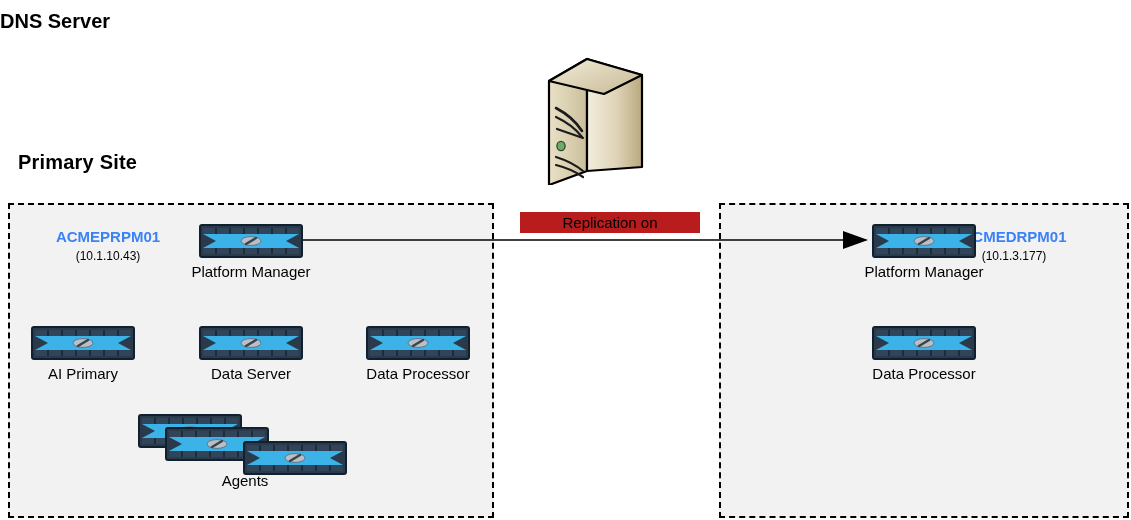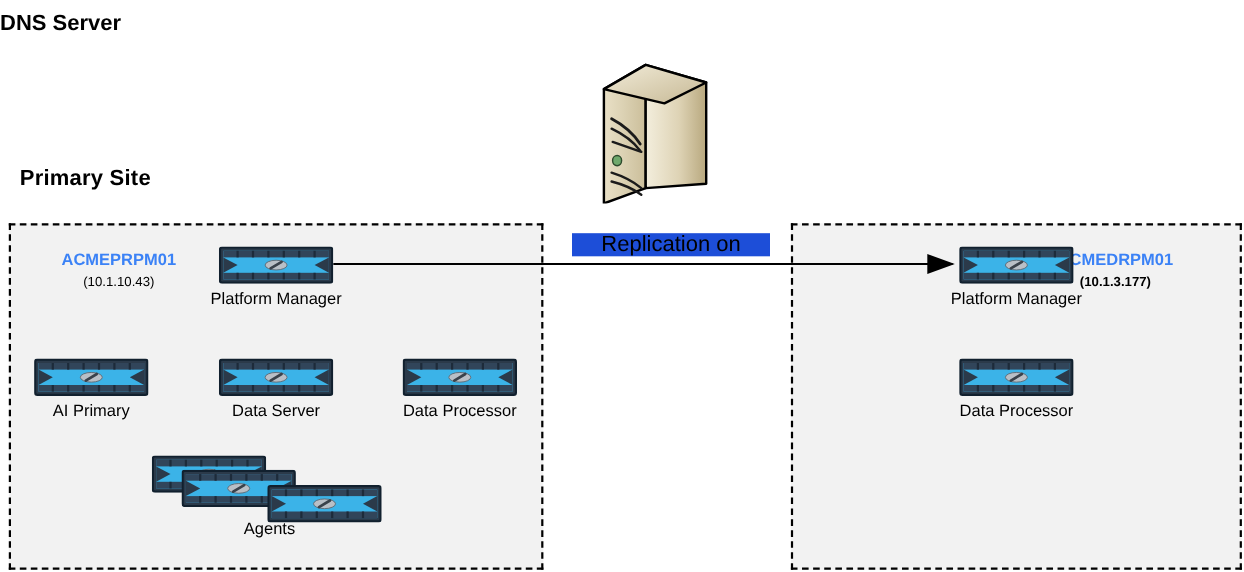--- a/index.html
+++ b/index.html
@@ -57,22 +57,22 @@
   #dns-server svg{display:block;width:105px;height:140px;}
   #dns-title{
     position:absolute;left:0;top:10px;width:936px;text-align:left;
     font-size:20px;font-weight:bold;color:#000;
   }
 
   
   #replication-link{position:absolute;left:0;top:0;width:1131px;height:520px;pointer-events:none;}
   #replication-label{
     position:absolute;left:520px;top:212px;width:180px;
-    text-align:center;font-size:20px;line-height:21px;color:#000;
-    background:#1d4ed8;
+    text-align:center;font-size:15px;line-height:21px;color:#000;
+    background:#b91c1c;
   }
   #replication-label span{display:block;}
 </style>
 </head>
 <body>
 
 <div class="canvas">
 
   <div id="dns-title">DNS Server</div>
 
@@ -316,21 +316,21 @@
       </g>
       <path d="M4,10 L17,17 L4,24 Z" fill="#2B3A4A"></path>
       <path d="M100,10 L87,17 L100,24 Z" fill="#2B3A4A"></path>
       <ellipse cx="52" cy="17" rx="10" ry="4.4" fill="#B9BFC6" stroke="#5d6670" stroke-width="0.8"></ellipse>
       <path d="M47,20 L57,14" stroke="#3a424b" stroke-width="2.4" stroke-linecap="round"></path>
     </svg>
   </div>
   <div class="dev-label" style="left:165px;top:472px;width:160px;z-index:6;">Agents</div>
 
   <div class="host-name" style="left:934px;top:228px;width:160px;">ACMEDRPM01</div>
-  <div class="host-ip" style="left:934px;top:249px;width:160px;font-weight:bold;">(10.1.3.177)</div>
+  <div class="host-ip" style="left:934px;top:249px;width:160px;">(10.1.3.177)</div>
 
   <div class="dev" style="left:872px;top:224px;">
     <svg viewBox="0 0 104 34" xmlns="http://www.w3.org/2000/svg">
       <rect x="1" y="1" width="102" height="32" rx="2" fill="#2B3A4A" stroke="#11202E" stroke-width="2"></rect>
       <rect x="4" y="4" width="96" height="26" fill="#3BB3E8"></rect>
       <rect x="4" y="4" width="96" height="6" fill="#31455A"></rect>
       <rect x="4" y="24" width="96" height="6" fill="#31455A"></rect>
       <g fill="#1d2b3a">
         <rect x="16" y="4" width="2" height="6"></rect>
           <rect x="30" y="4" width="2" height="6"></rect>

